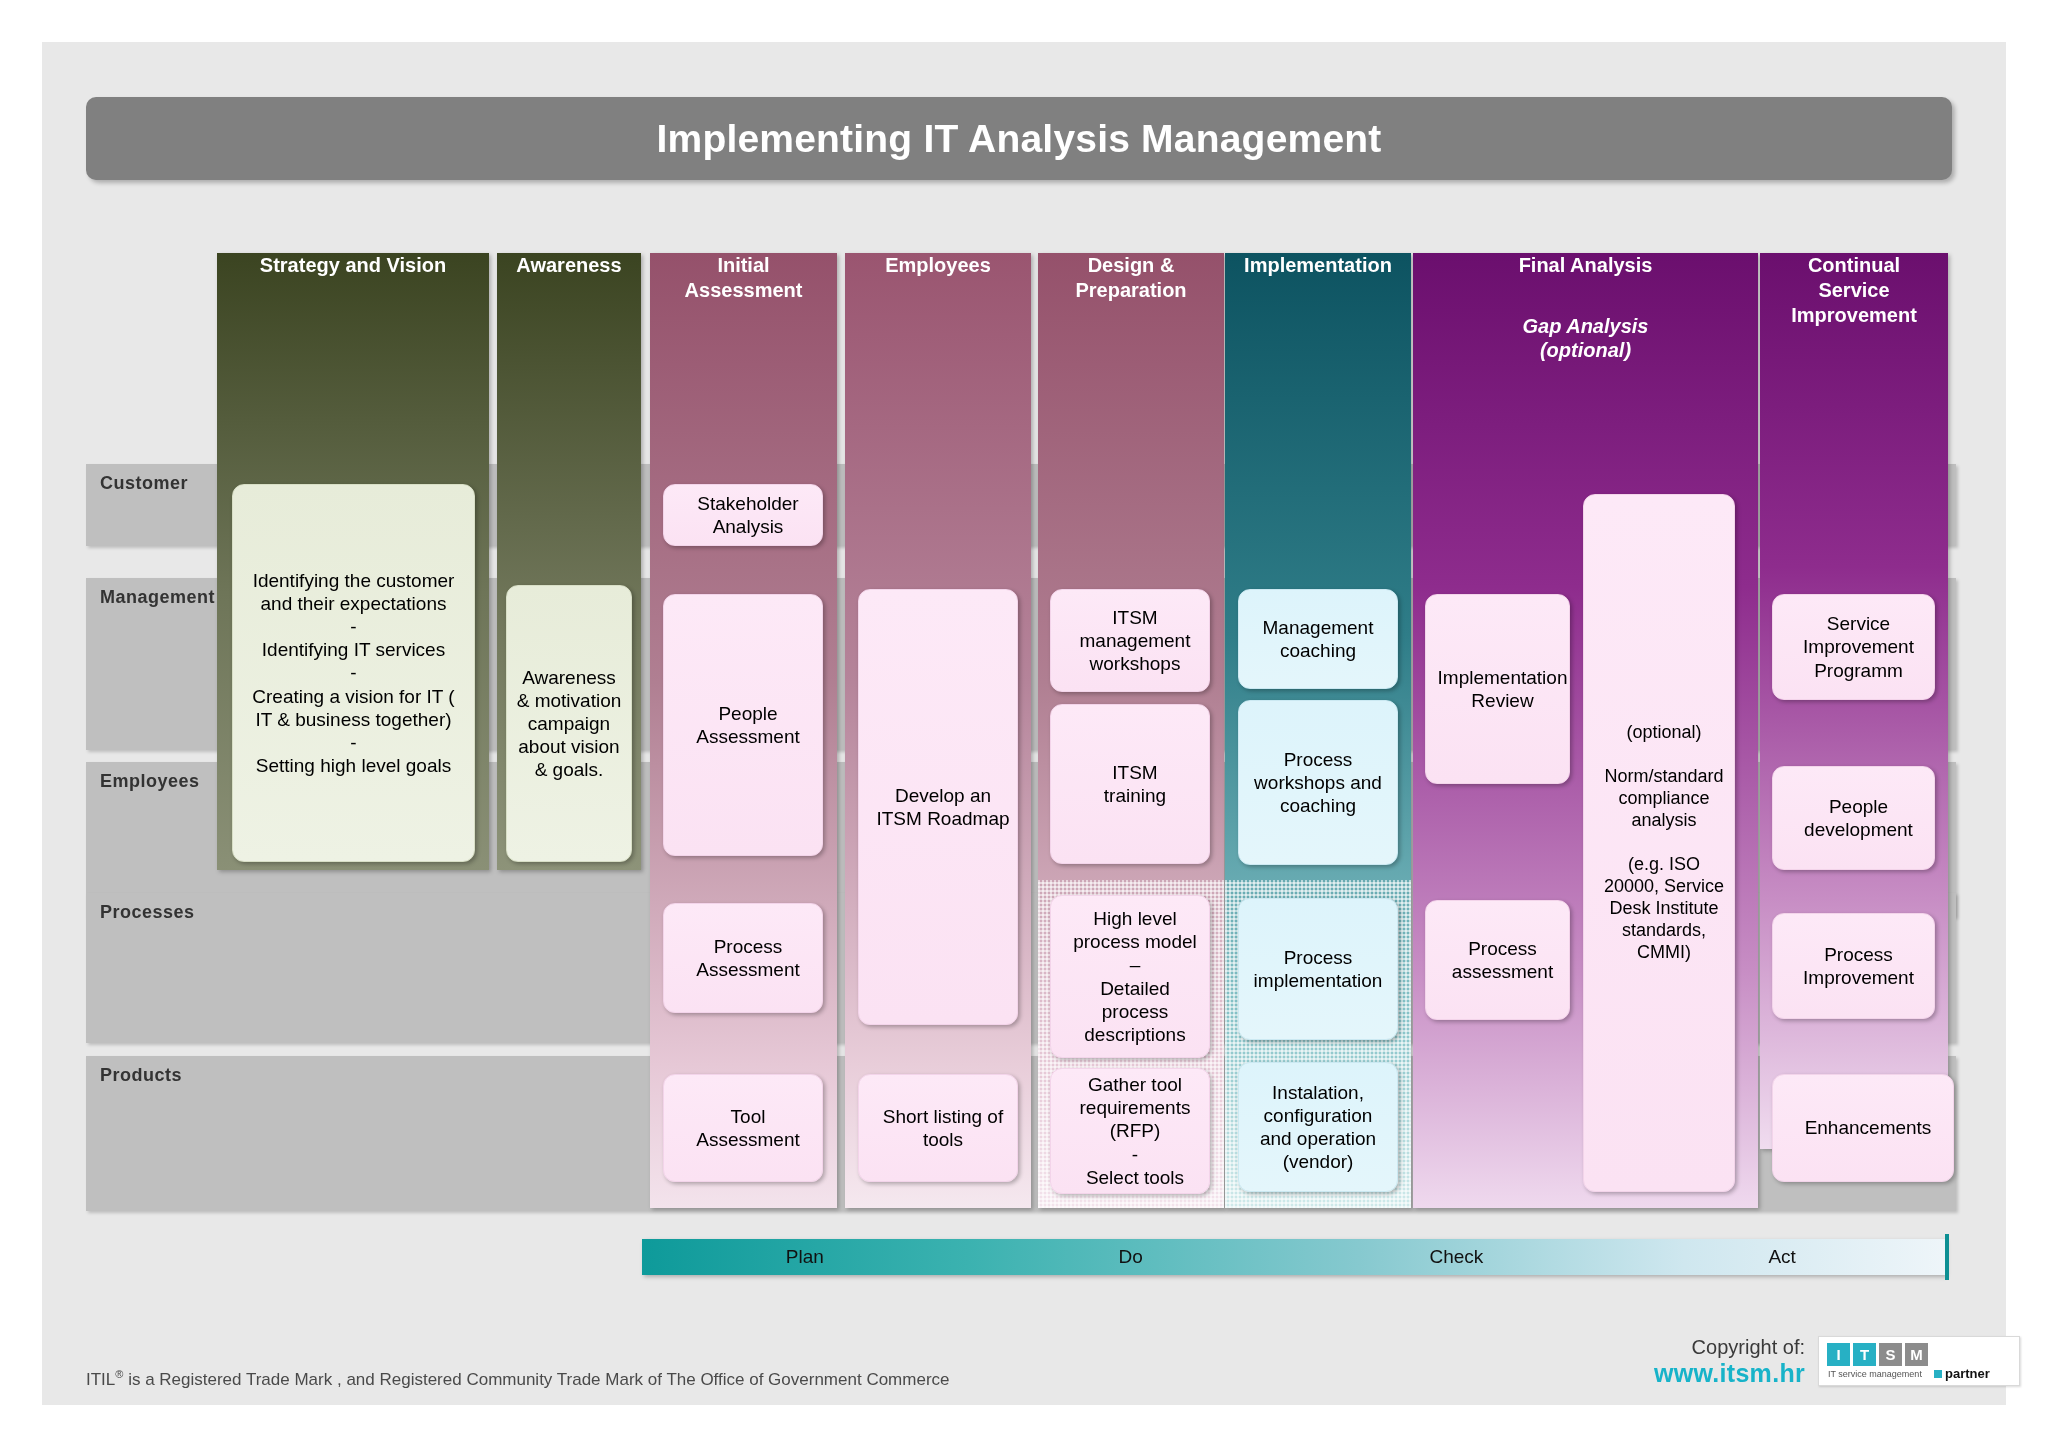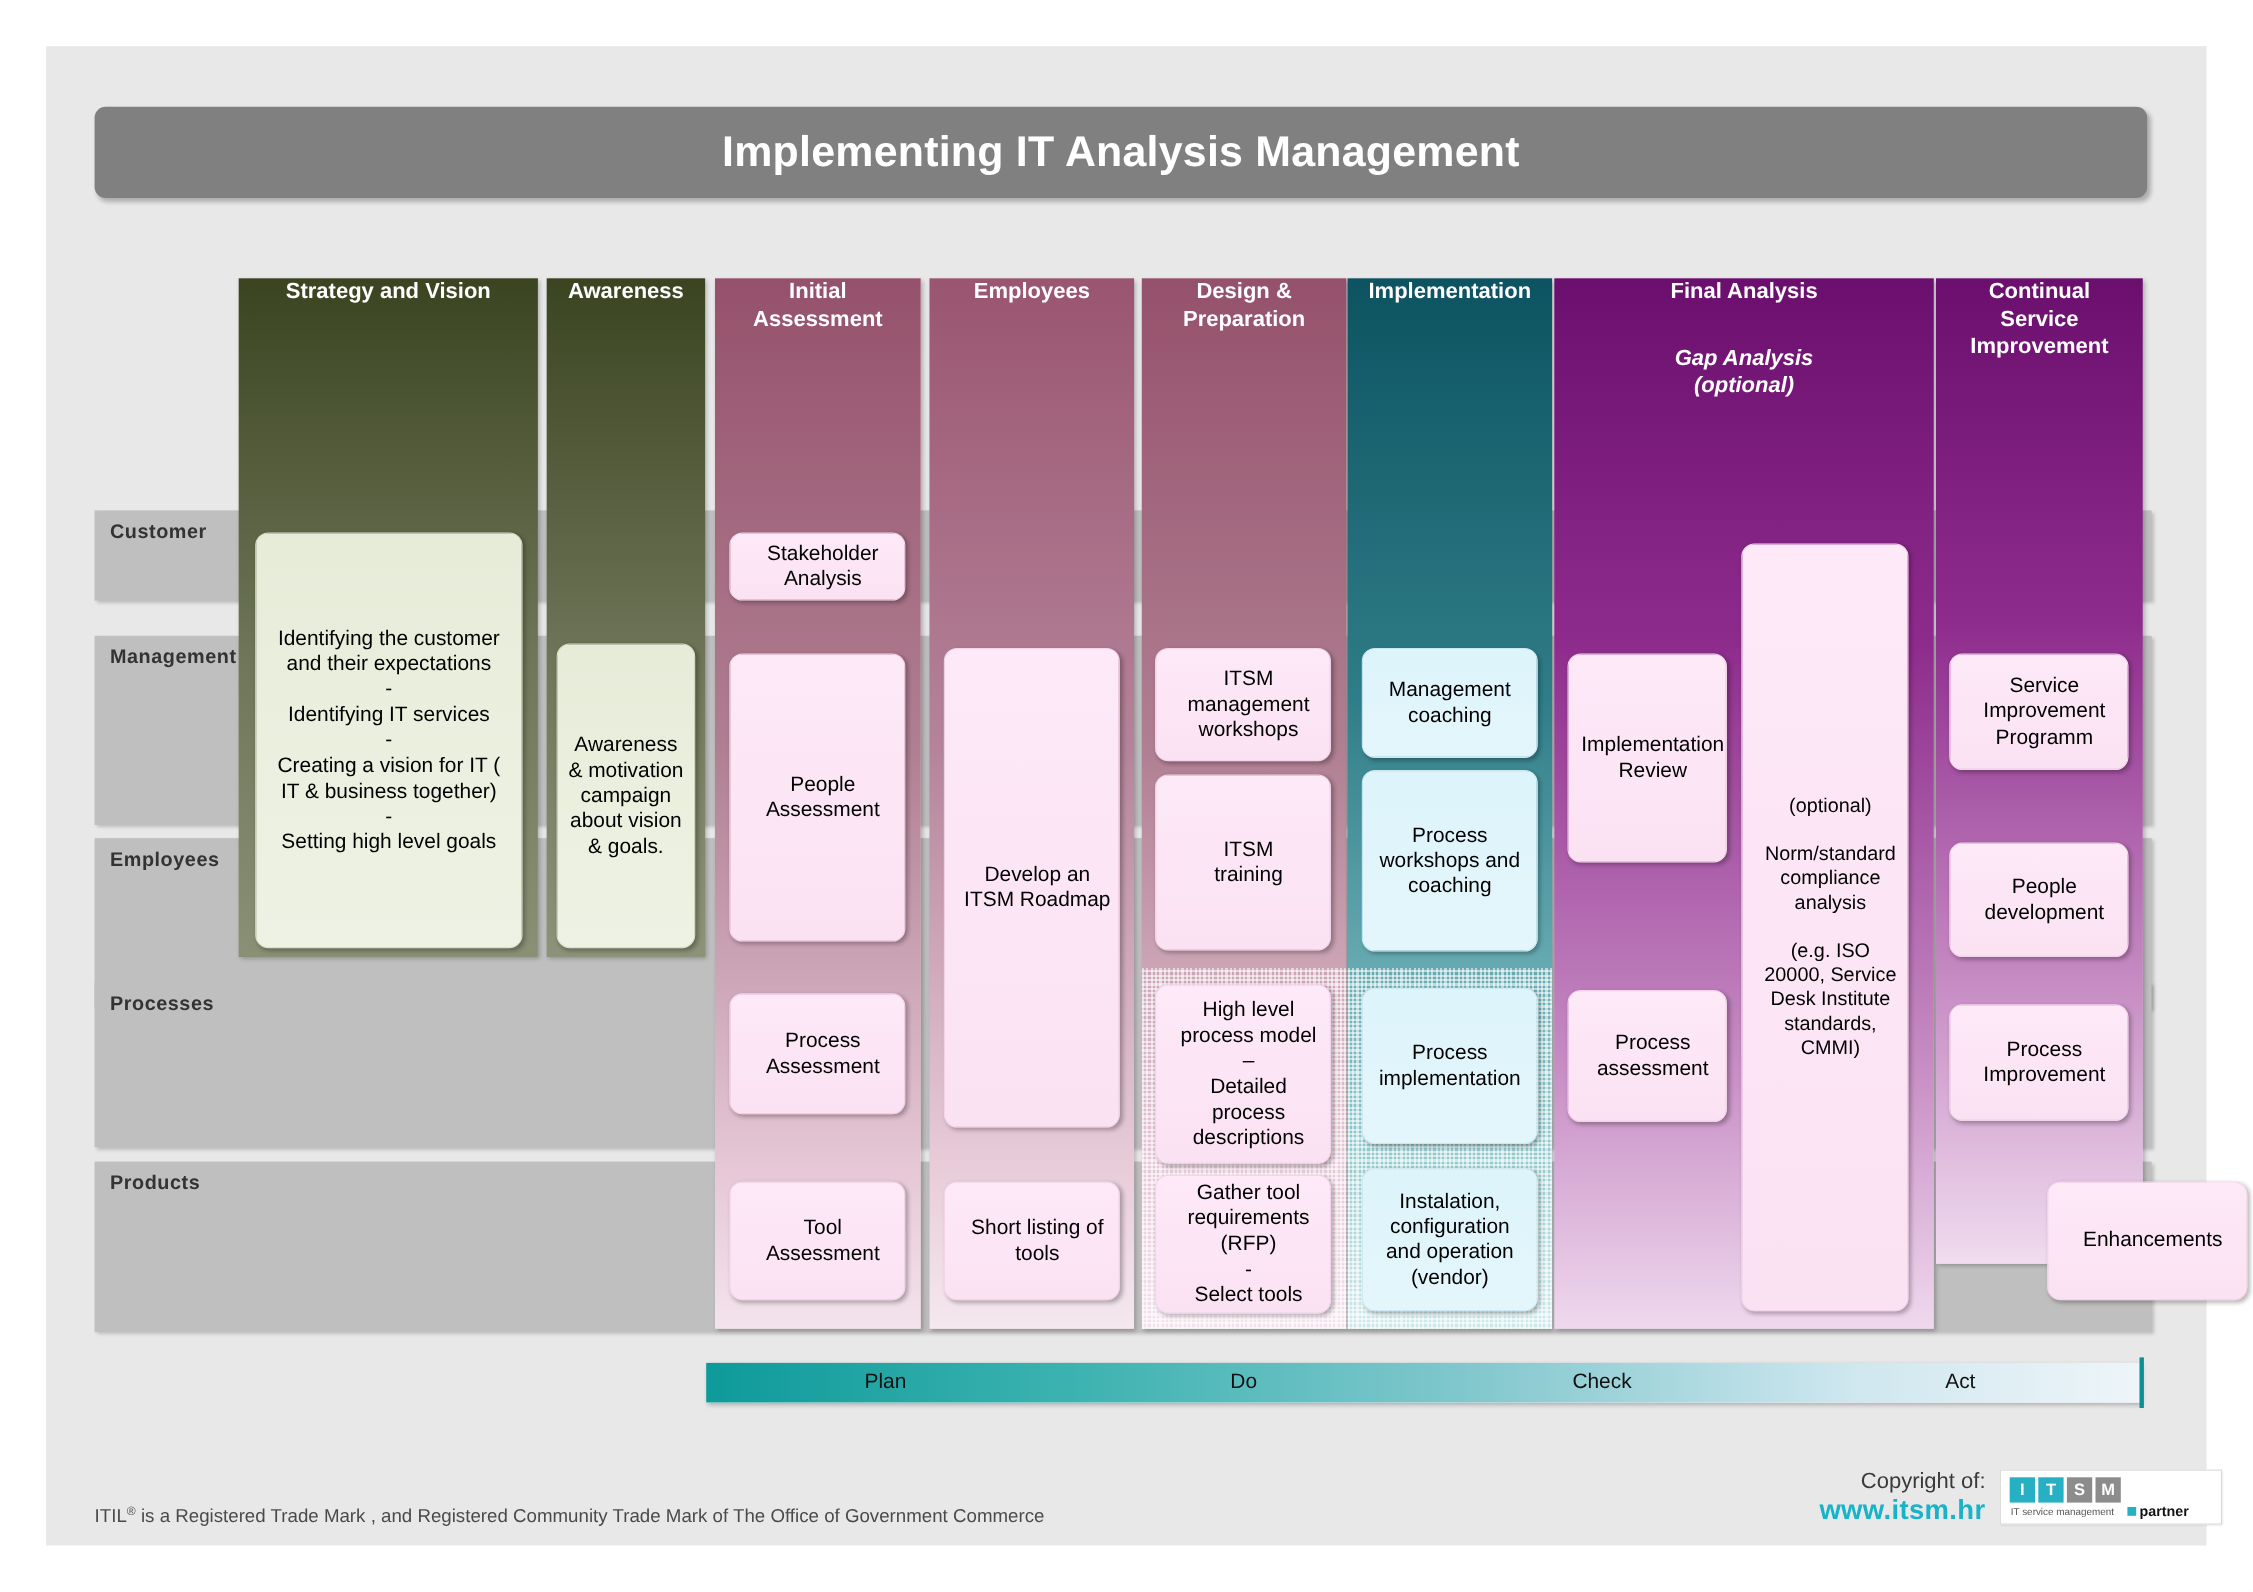--- a/index.html
+++ b/index.html
@@ -266,21 +266,21 @@
 Programm</div>
   </div>
   <div class="box pink" style="left:1772px;top:766px;width:163px;height:104px;">
     <div class="inner">People
 development</div>
   </div>
   <div class="box pink" style="left:1772px;top:913px;width:163px;height:106px;">
     <div class="inner">Process
 Improvement</div>
   </div>
-  <div class="box pink" style="left:1861px;top:1074px;width:182px;height:108px;">
+  <div class="box pink" style="left:1772px;top:1074px;width:182px;height:108px;">
     <div class="inner">Enhancements</div>
   </div>
 
   <div class="pdca" style="left:642px;top:1239px;width:1303px;height:36px;">
     <div class="seg">Plan</div>
     <div class="seg">Do</div>
     <div class="seg">Check</div>
     <div class="seg">Act</div>
   </div>
   <div class="pdca-end" style="left:1945px;top:1234px;height:46px;"></div>

